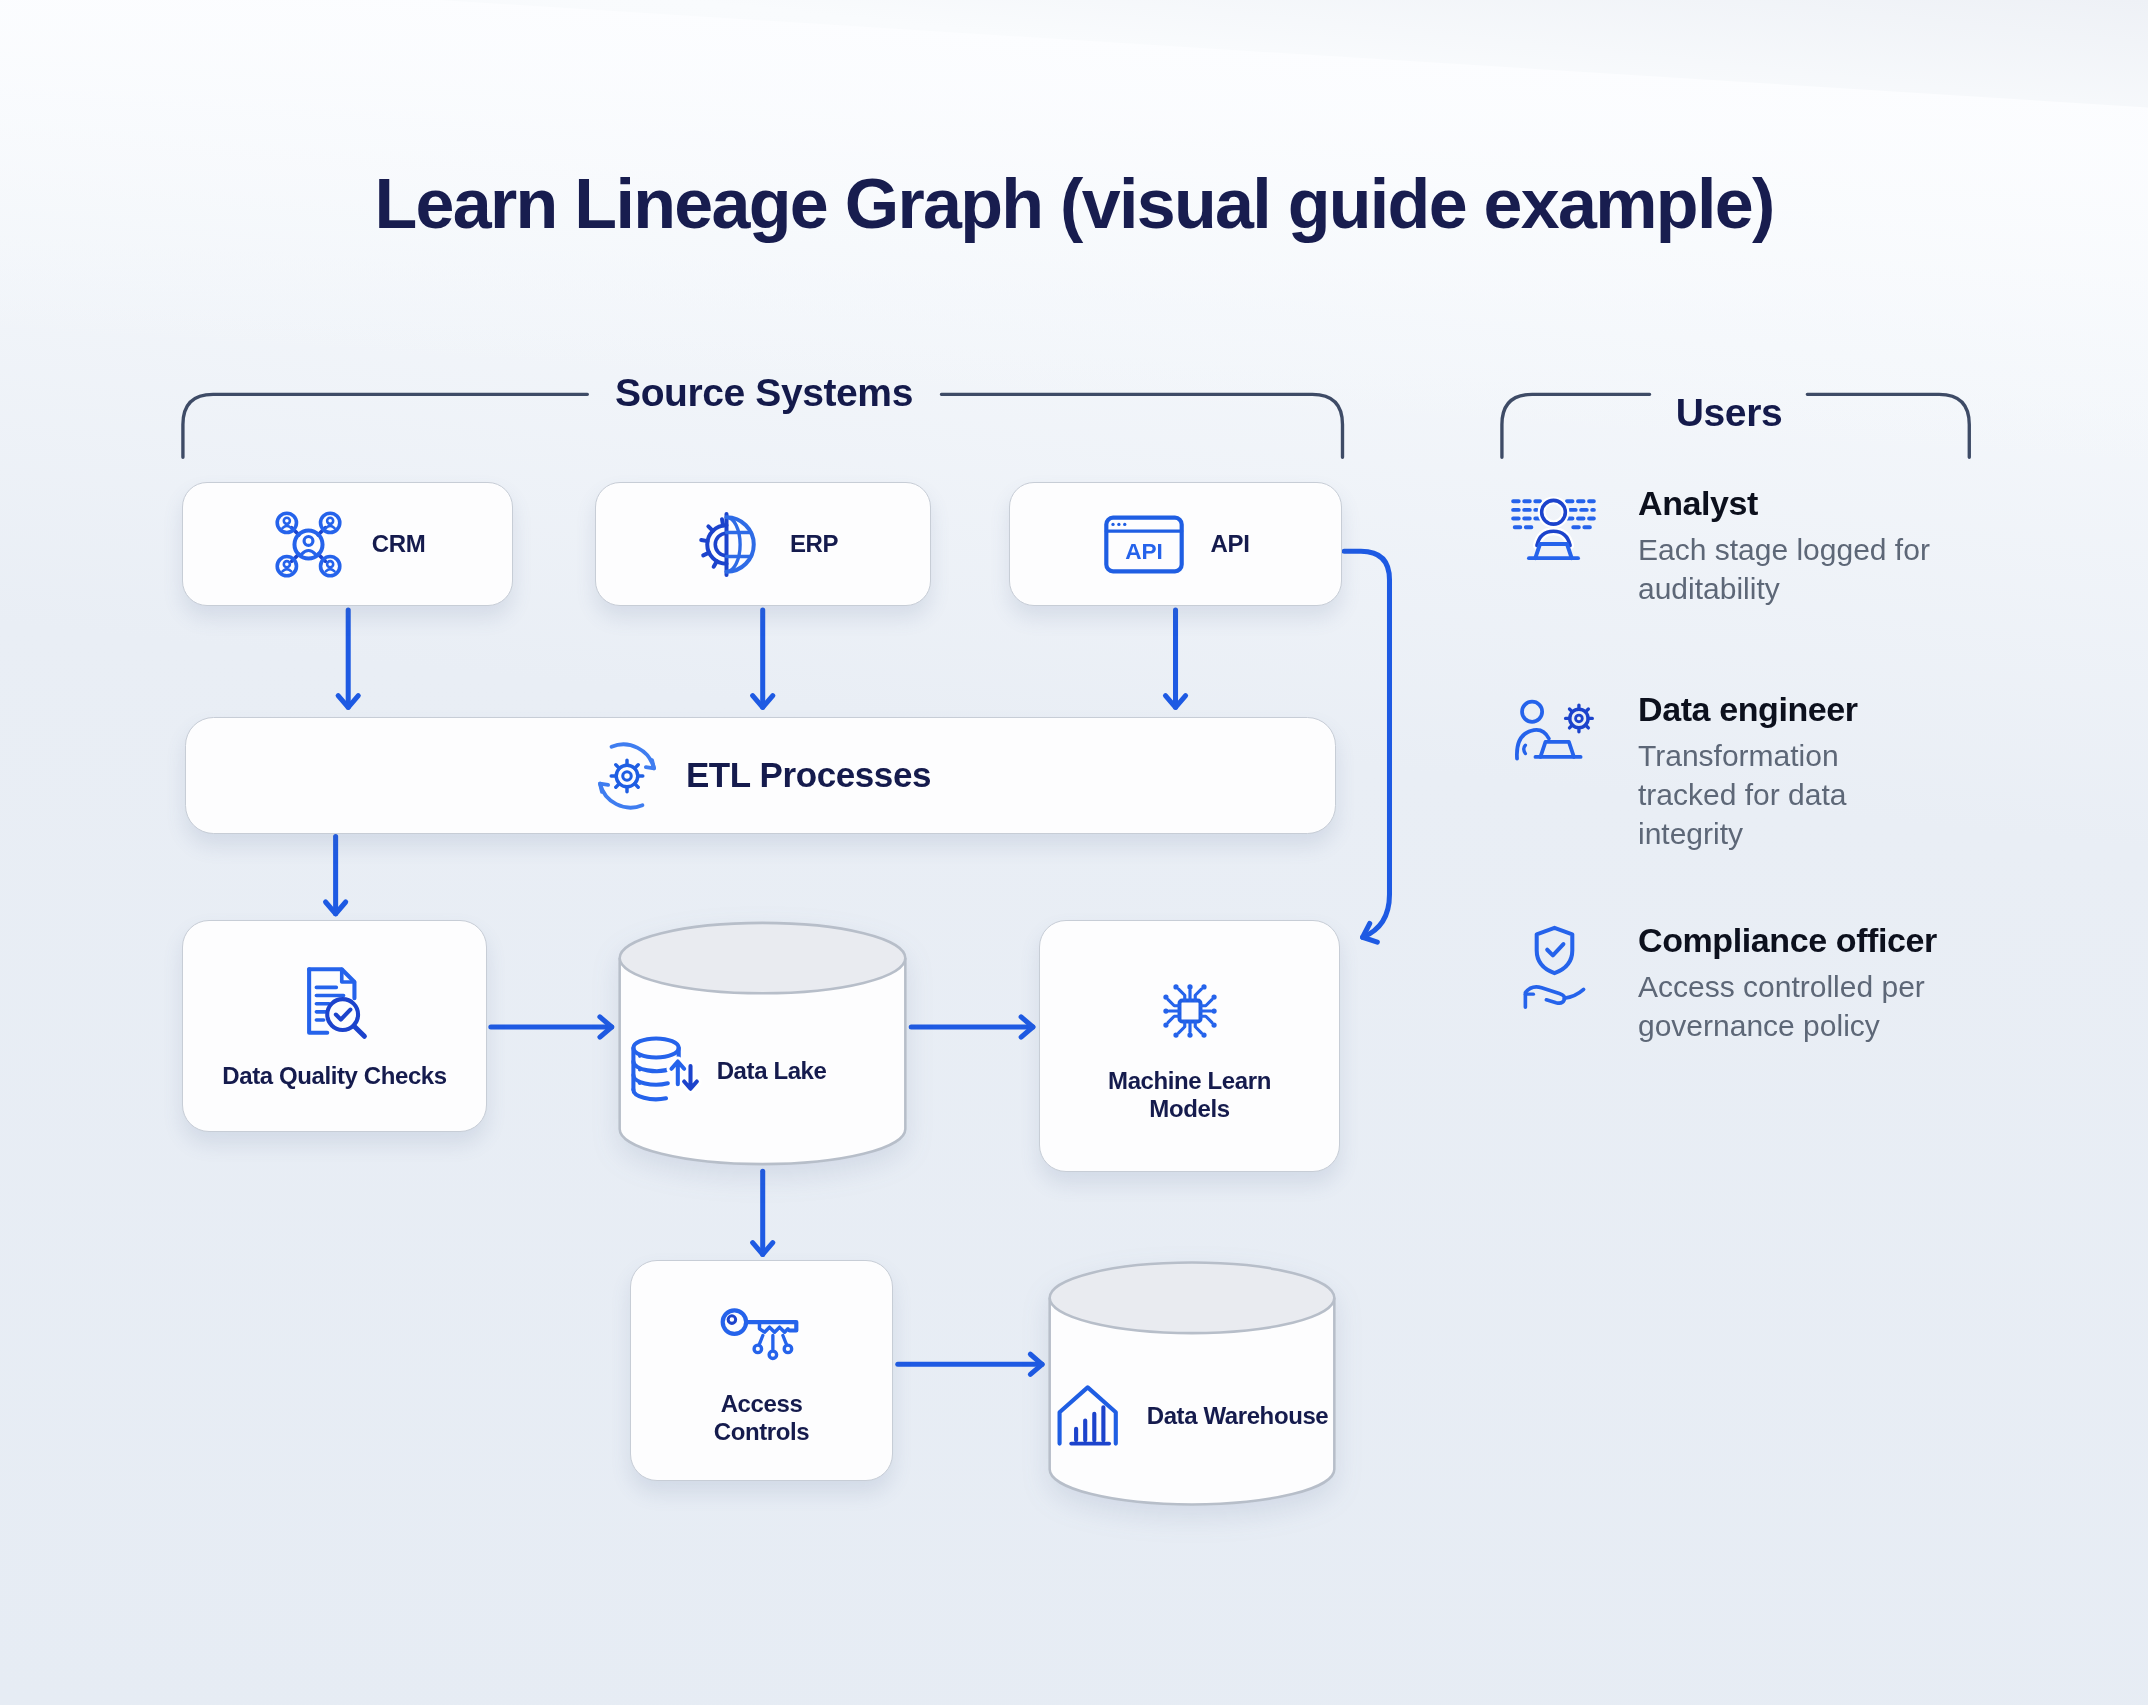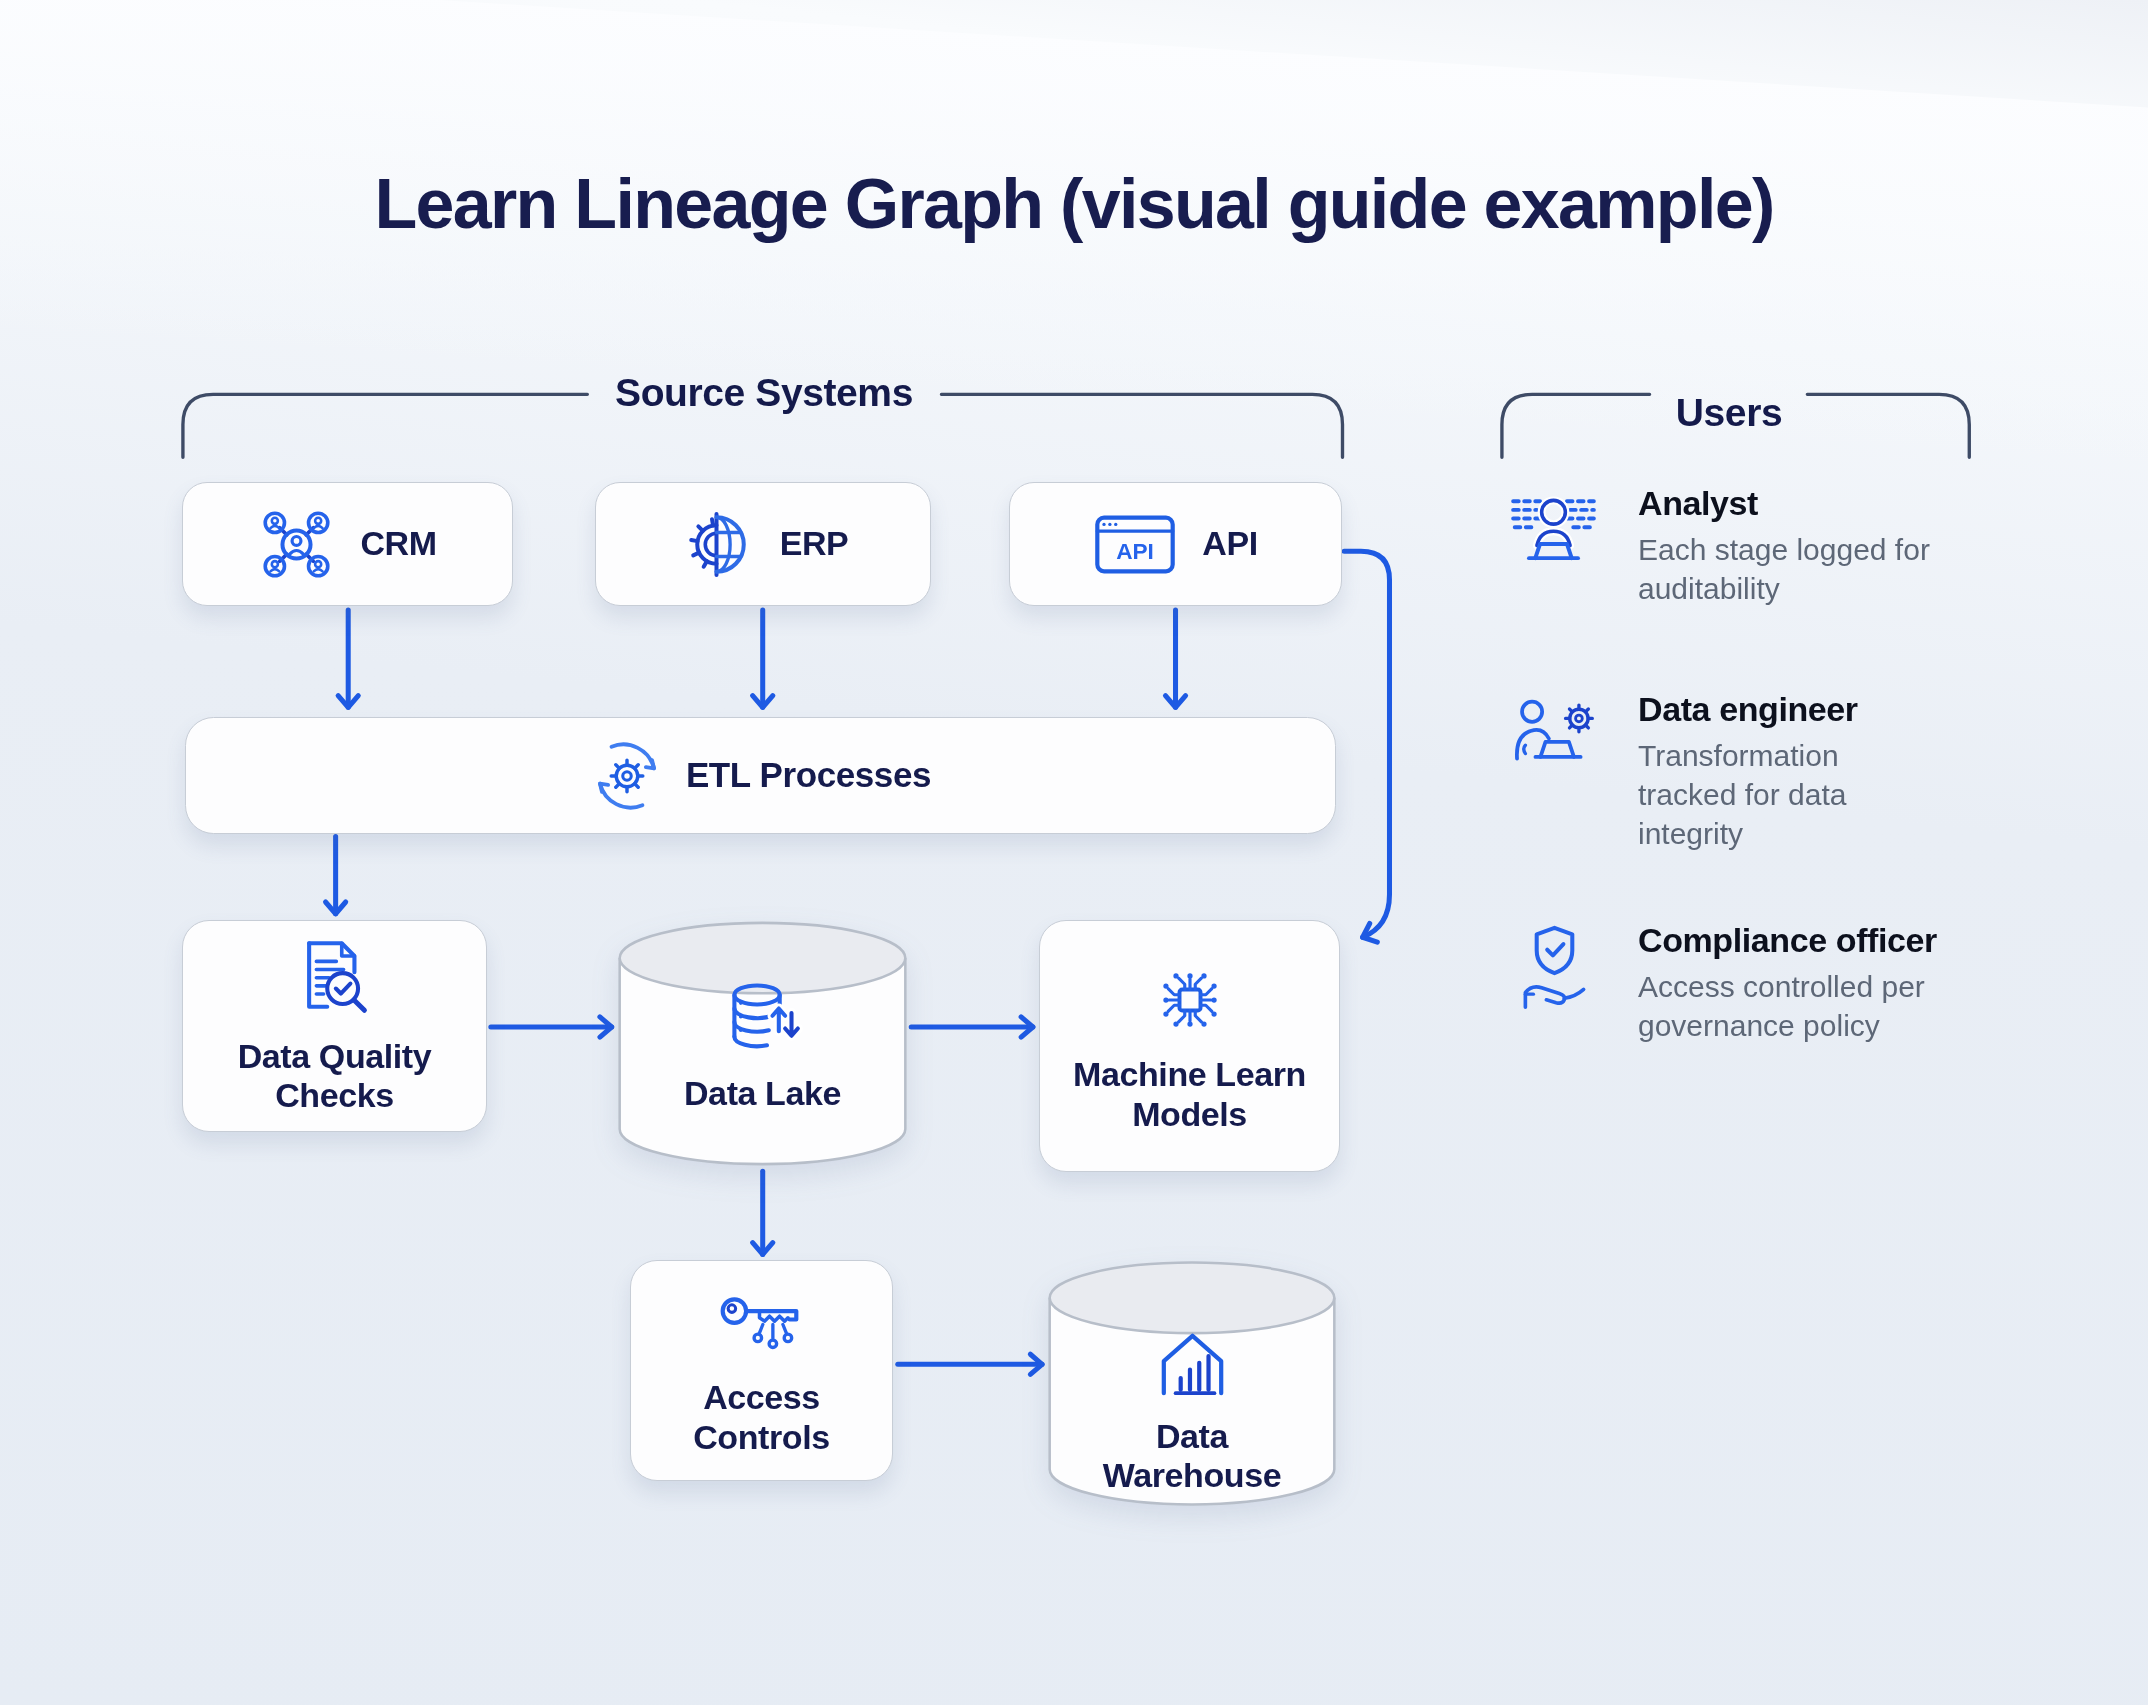--- a/index.html
+++ b/index.html
@@ -29,29 +29,29 @@
   .overlay { position:absolute; left:0; top:0; width:2148px; height:1705px; pointer-events:none; }
 
   .card {
     position:absolute; background:#fdfdfe; border:1.7px solid #c7cdd6; border-radius:25px;
     box-shadow:0 11.7px 20px rgba(84,106,150,0.14);
     display:flex; align-items:center; justify-content:center;
   }
   .row1 { gap:25px; }
   .col  { flex-direction:column; gap:13.4px; border-radius:27px; }
   .nlabel {
-    font-size:34px; font-weight:700; color:#151b4d; letter-spacing:-0.4px;
+    font-size:24px; font-weight:700; color:#151b4d; letter-spacing:-0.4px;
     text-align:center; line-height:1.16;
   }
   .etl-label { font-size:35px; }
 
   .cyl { position:absolute; filter:drop-shadow(0 11.7px 13.4px rgba(70,90,140,.13)); }
   .cyl svg.shape { position:absolute; left:0; top:0; }
   .cyl .cyl-content {
-    position:relative; height:100%; display:flex; flex-direction:column;
+    position:relative; height:100%; display:flex; flex-direction:row;
     align-items:center; gap:11.7px;
   }
 
   .user-item-icon { position:absolute; }
   .user-text { position:absolute; width:327px; }
   .user-name { font-size:34px; font-weight:700; color:#0c101d; letter-spacing:-0.4px; margin-bottom:6.7px; }
   .user-desc { font-size:30px; color:#5d6777; line-height:1.31; width:295px; }
 </style>
 </head>
 <body>

